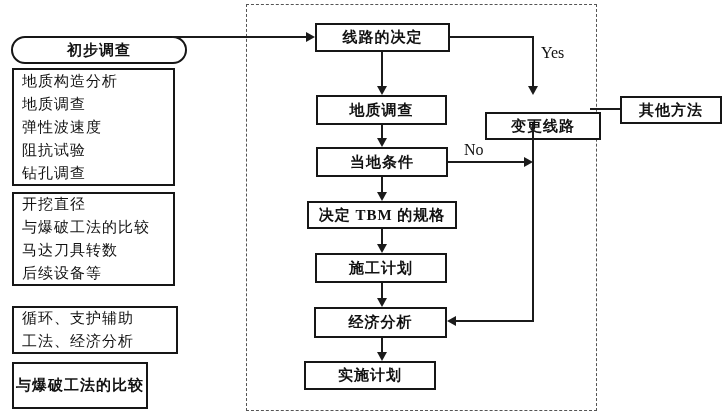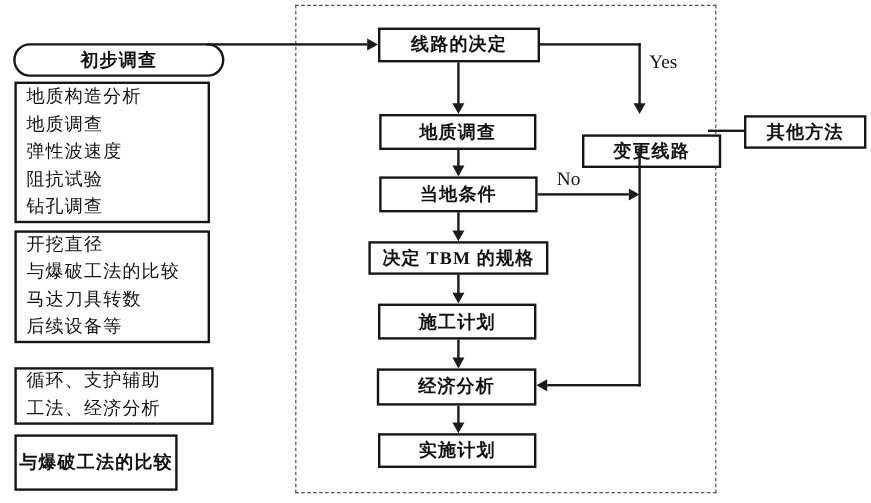--- a/index.html
+++ b/index.html
@@ -103,21 +103,21 @@
   <div class="node" style="left:316px; top:95px; width:131px; height:30px;">地质调查</div>
 
   <div class="node" style="left:316px; top:147px; width:132px; height:30px;">当地条件</div>
 
   <div class="node" style="left:307px; top:201px; width:150px; height:28px;">决定 TBM 的规格</div>
 
   <div class="node" style="left:315px; top:253px; width:132px; height:30px;">施工计划</div>
 
   <div class="node" style="left:314px; top:307px; width:133px; height:31px;text-align:right;">经济分析</div>
 
-  <div class="node" style="left:315px; top:361px; width:132px; height:29px;text-align:right;">实施计划</div>
+  <div class="node" style="left:304px; top:361px; width:132px; height:29px;text-align:right;">实施计划</div>
 
   <div class="node" style="left:485px; top:112px; width:116px; height:28px;">变更线路</div>
 
   <div class="node" style="left:620px; top:96px; width:102px; height:28px;">其他方法</div>
 
   <div class="hline" style="left:172px; top:36px; width:134px;"></div>
   <div class="arr arr-right" style="left:306px; top:32px;"></div>
 
   <div class="vline" style="left:381px; top:52px; height:35px;"></div>
   <div class="arr arr-down" style="left:377px; top:86px;"></div>

